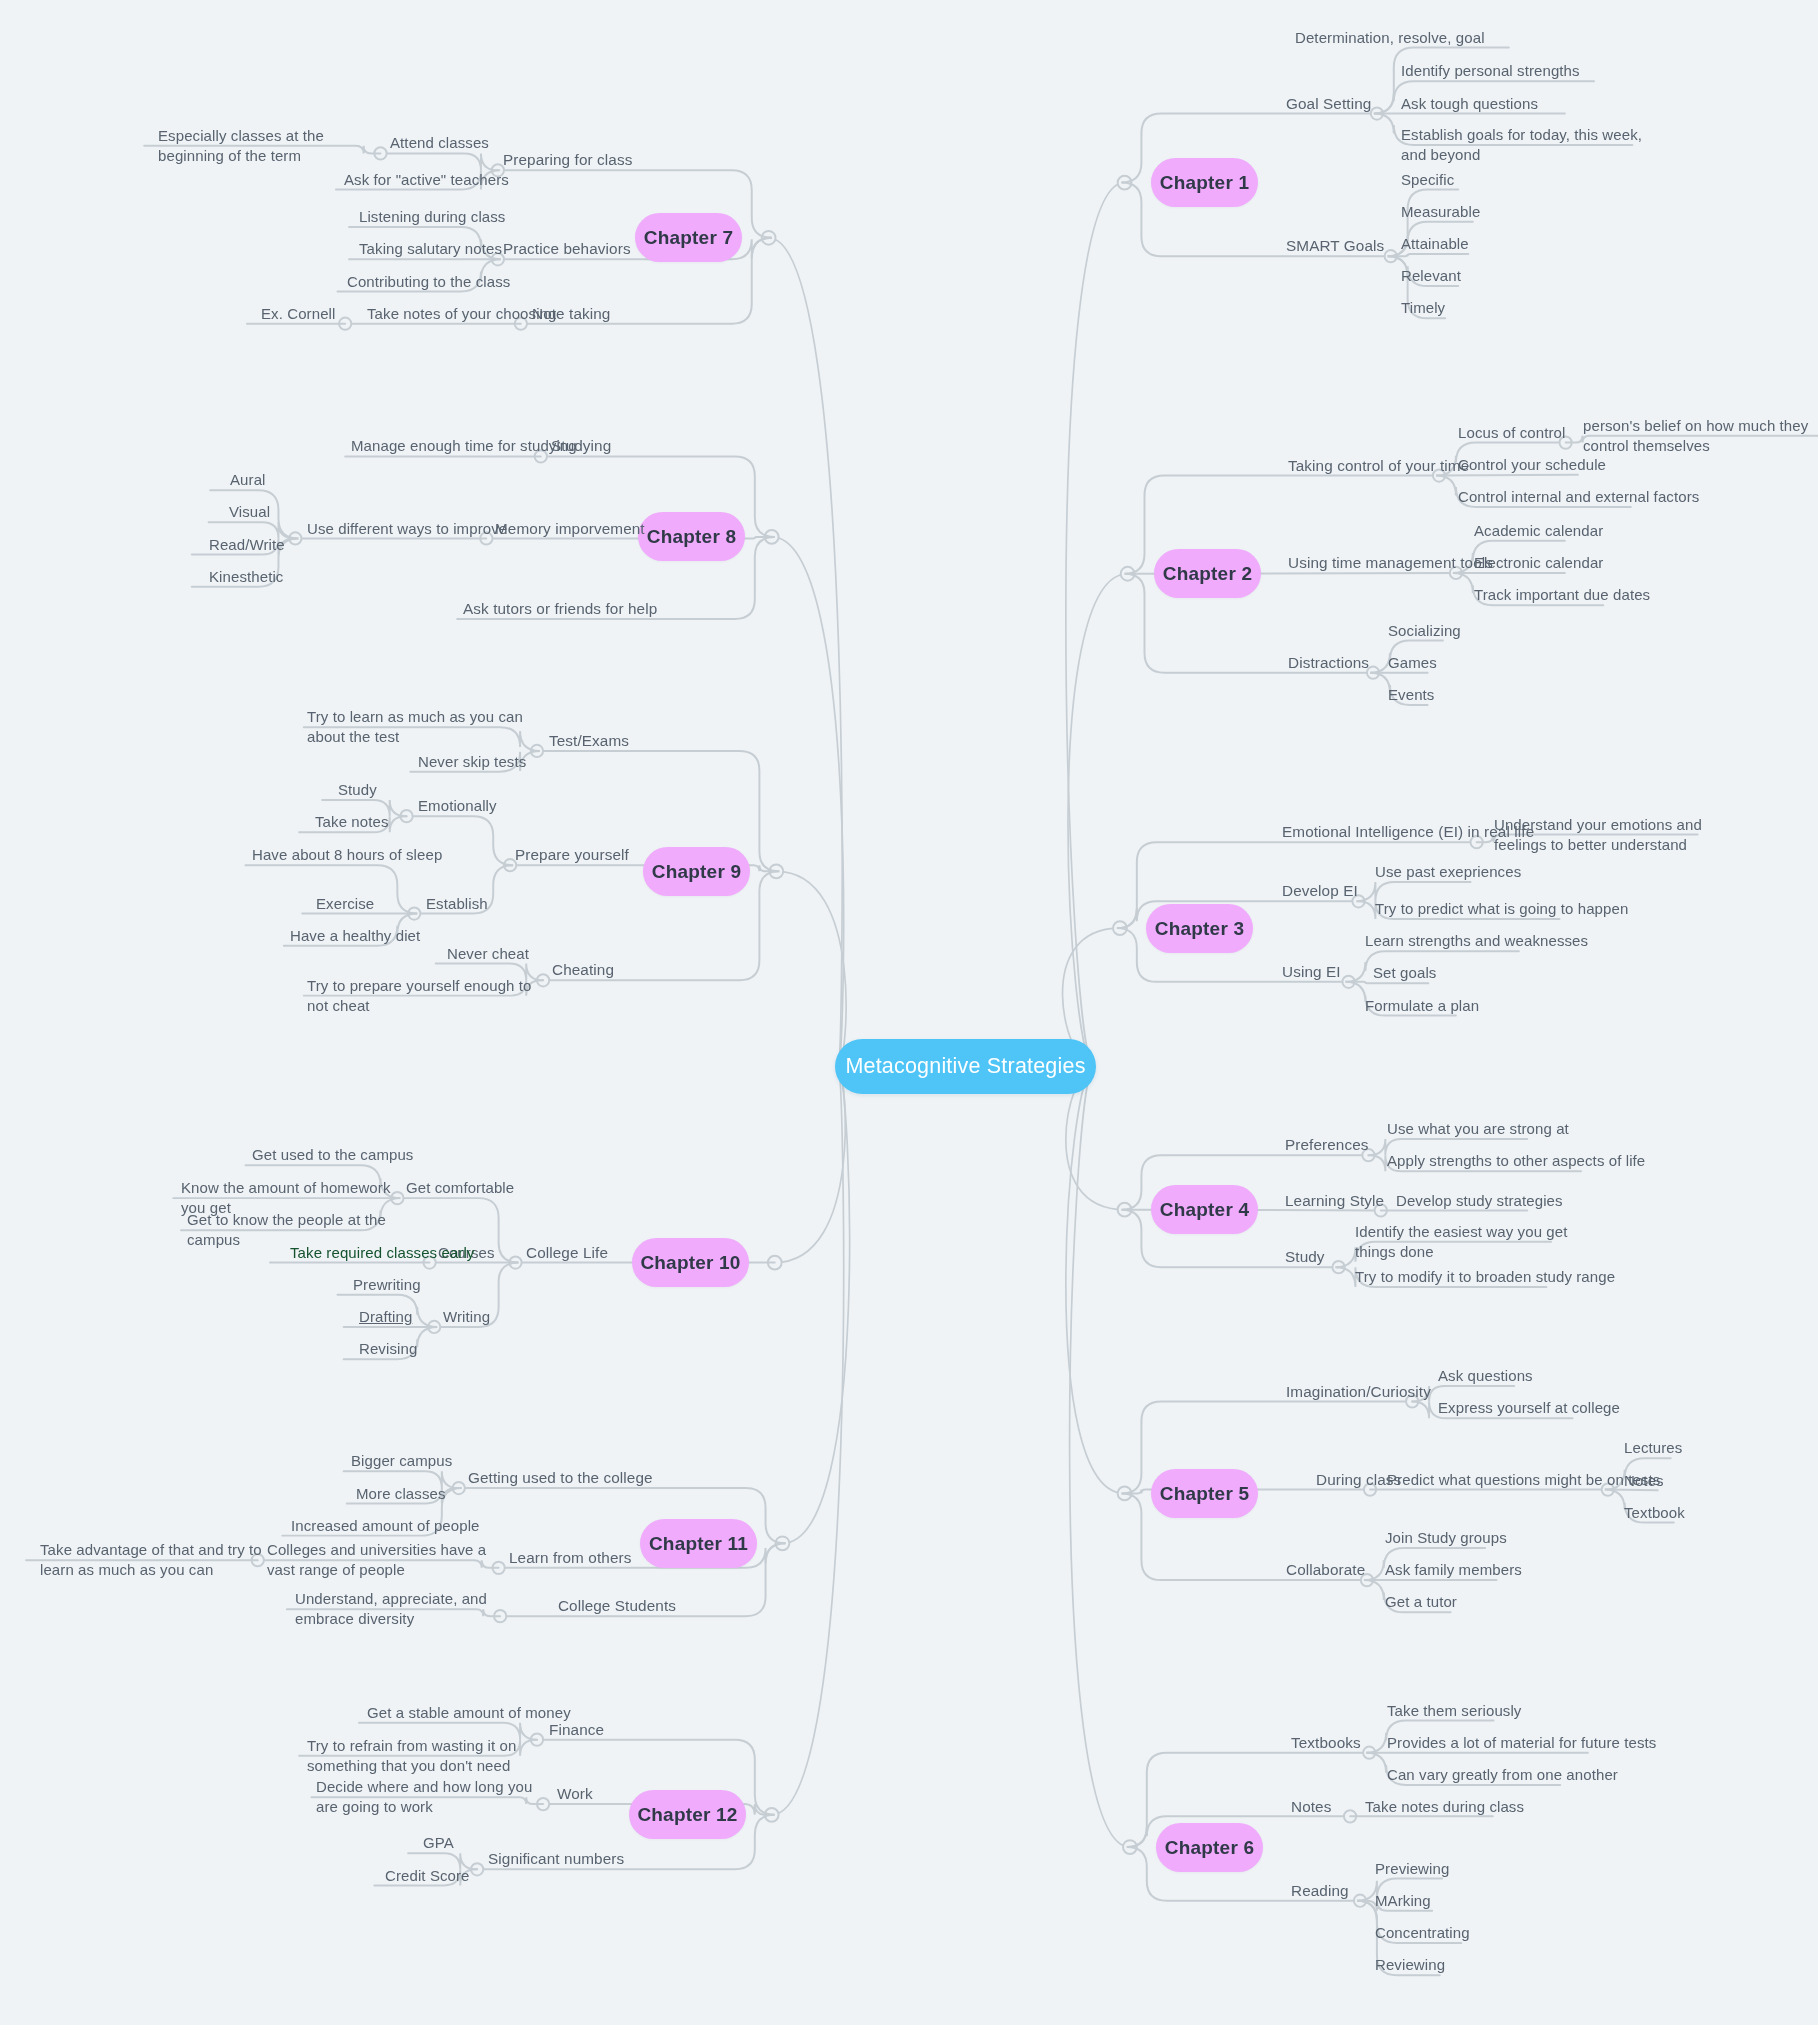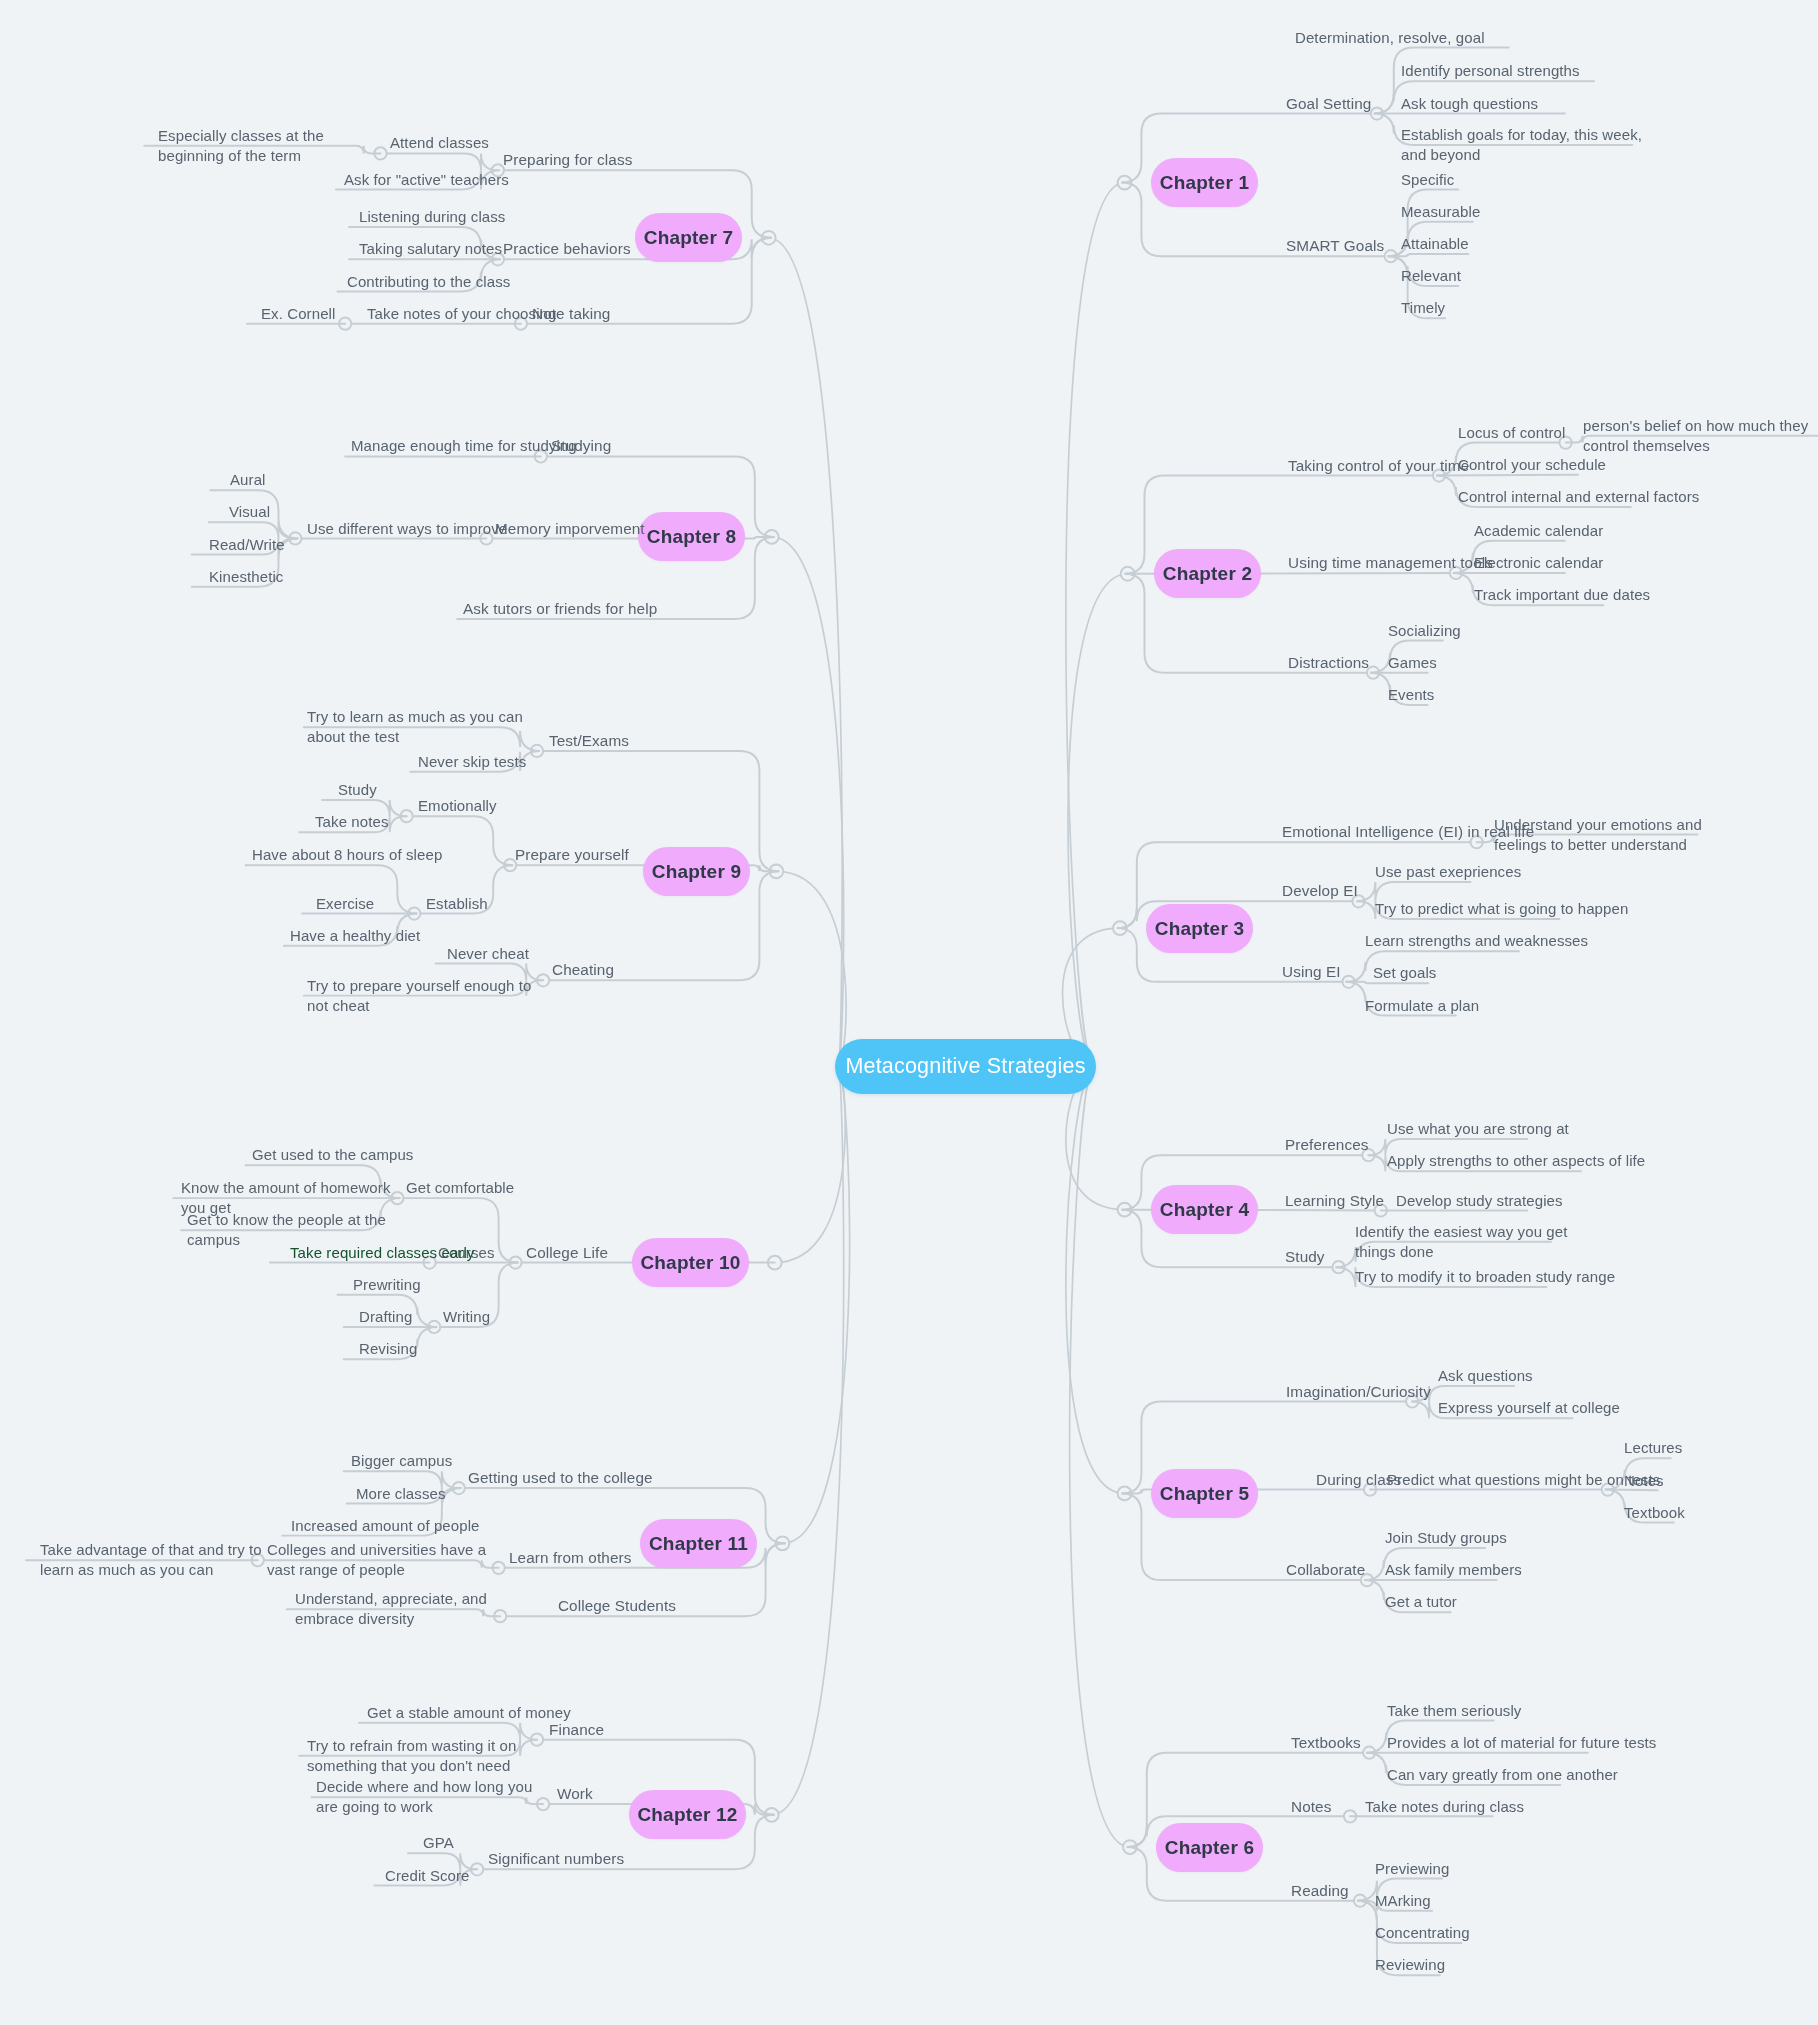--- a/index.html
+++ b/index.html
@@ -387,21 +387,21 @@
       <div class="chapter-node" style="left: 632px; top: 1238px; width: 117px; height: 49px;">Chapter 10</div>
       <div class="node-label l1" style="left: 526px; top: 1243px; width: 130px; color: rgb(88, 99, 111);">College Life</div>
       <div class="node-label" style="left: 406px; top: 1178px; width: 153px; color: rgb(88, 99, 111);">Get comfortable</div>
       <div class="node-label" style="left: 252px; top: 1145px; width: 192px; color: rgb(88, 99, 111);">Get used to the campus</div>
       <div class="node-label" style="left: 181px; top: 1178px; width: 230px; color: rgb(88, 99, 111);">Know the amount of homework you get</div>
       <div class="node-label" style="left: 187px; top: 1210px; width: 230px; color: rgb(88, 99, 111);">Get to know the people at the campus</div>
       <div class="node-label" style="left: 438px; top: 1243px; width: 107px; color: rgb(88, 99, 111);">Courses</div>
       <div class="node-label" style="left: 290px; top: 1243px; width: 215px; color: #14532d;">Take required classes early</div>
       <div class="node-label" style="left: 443px; top: 1307px; width: 100px; color: rgb(88, 99, 111);">Writing</div>
       <div class="node-label" style="left: 353px; top: 1275px; width: 115px; color: rgb(88, 99, 111);">Prewriting</div>
-      <div class="node-label" style="left: 359px; top: 1307px; width: 107px; color: rgb(88, 99, 111);">Drafting</div>
+      <div class="node-label" style="left: 359px; top: 1307px; width: 107px; color: rgb(88, 99, 111); text-decoration: underline;">Drafting</div>
       <div class="node-label" style="left: 359px; top: 1339px; width: 107px; color: rgb(88, 99, 111);">Revising</div>
       <div class="chapter-node" style="left: 640px; top: 1519px; width: 117px; height: 49px;">Chapter 11</div>
       <div class="node-label l1" style="left: 468px; top: 1468px; width: 222px; color: rgb(88, 99, 111);">Getting used to the college</div>
       <div class="node-label" style="left: 351px; top: 1451px; width: 153px; color: rgb(88, 99, 111);">Bigger campus</div>
       <div class="node-label" style="left: 356px; top: 1484px; width: 138px; color: rgb(88, 99, 111);">More classes</div>
       <div class="node-label" style="left: 291px; top: 1516px; width: 215px; color: rgb(88, 99, 111);">Increased amount of people</div>
       <div class="node-label l1" style="left: 509px; top: 1548px; width: 169px; color: rgb(88, 99, 111);">Learn from others</div>
       <div class="node-label" style="left: 267px; top: 1540px; width: 230px; color: rgb(88, 99, 111);">Colleges and universities have a vast range of people</div>
       <div class="node-label" style="left: 40px; top: 1540px; width: 238px; color: rgb(88, 99, 111);">Take advantage of that and try to learn as much as you can</div>
       <div class="node-label l1" style="left: 515px; top: 1596px; width: 161px; color: rgb(88, 99, 111); text-align: right;">College Students</div>

